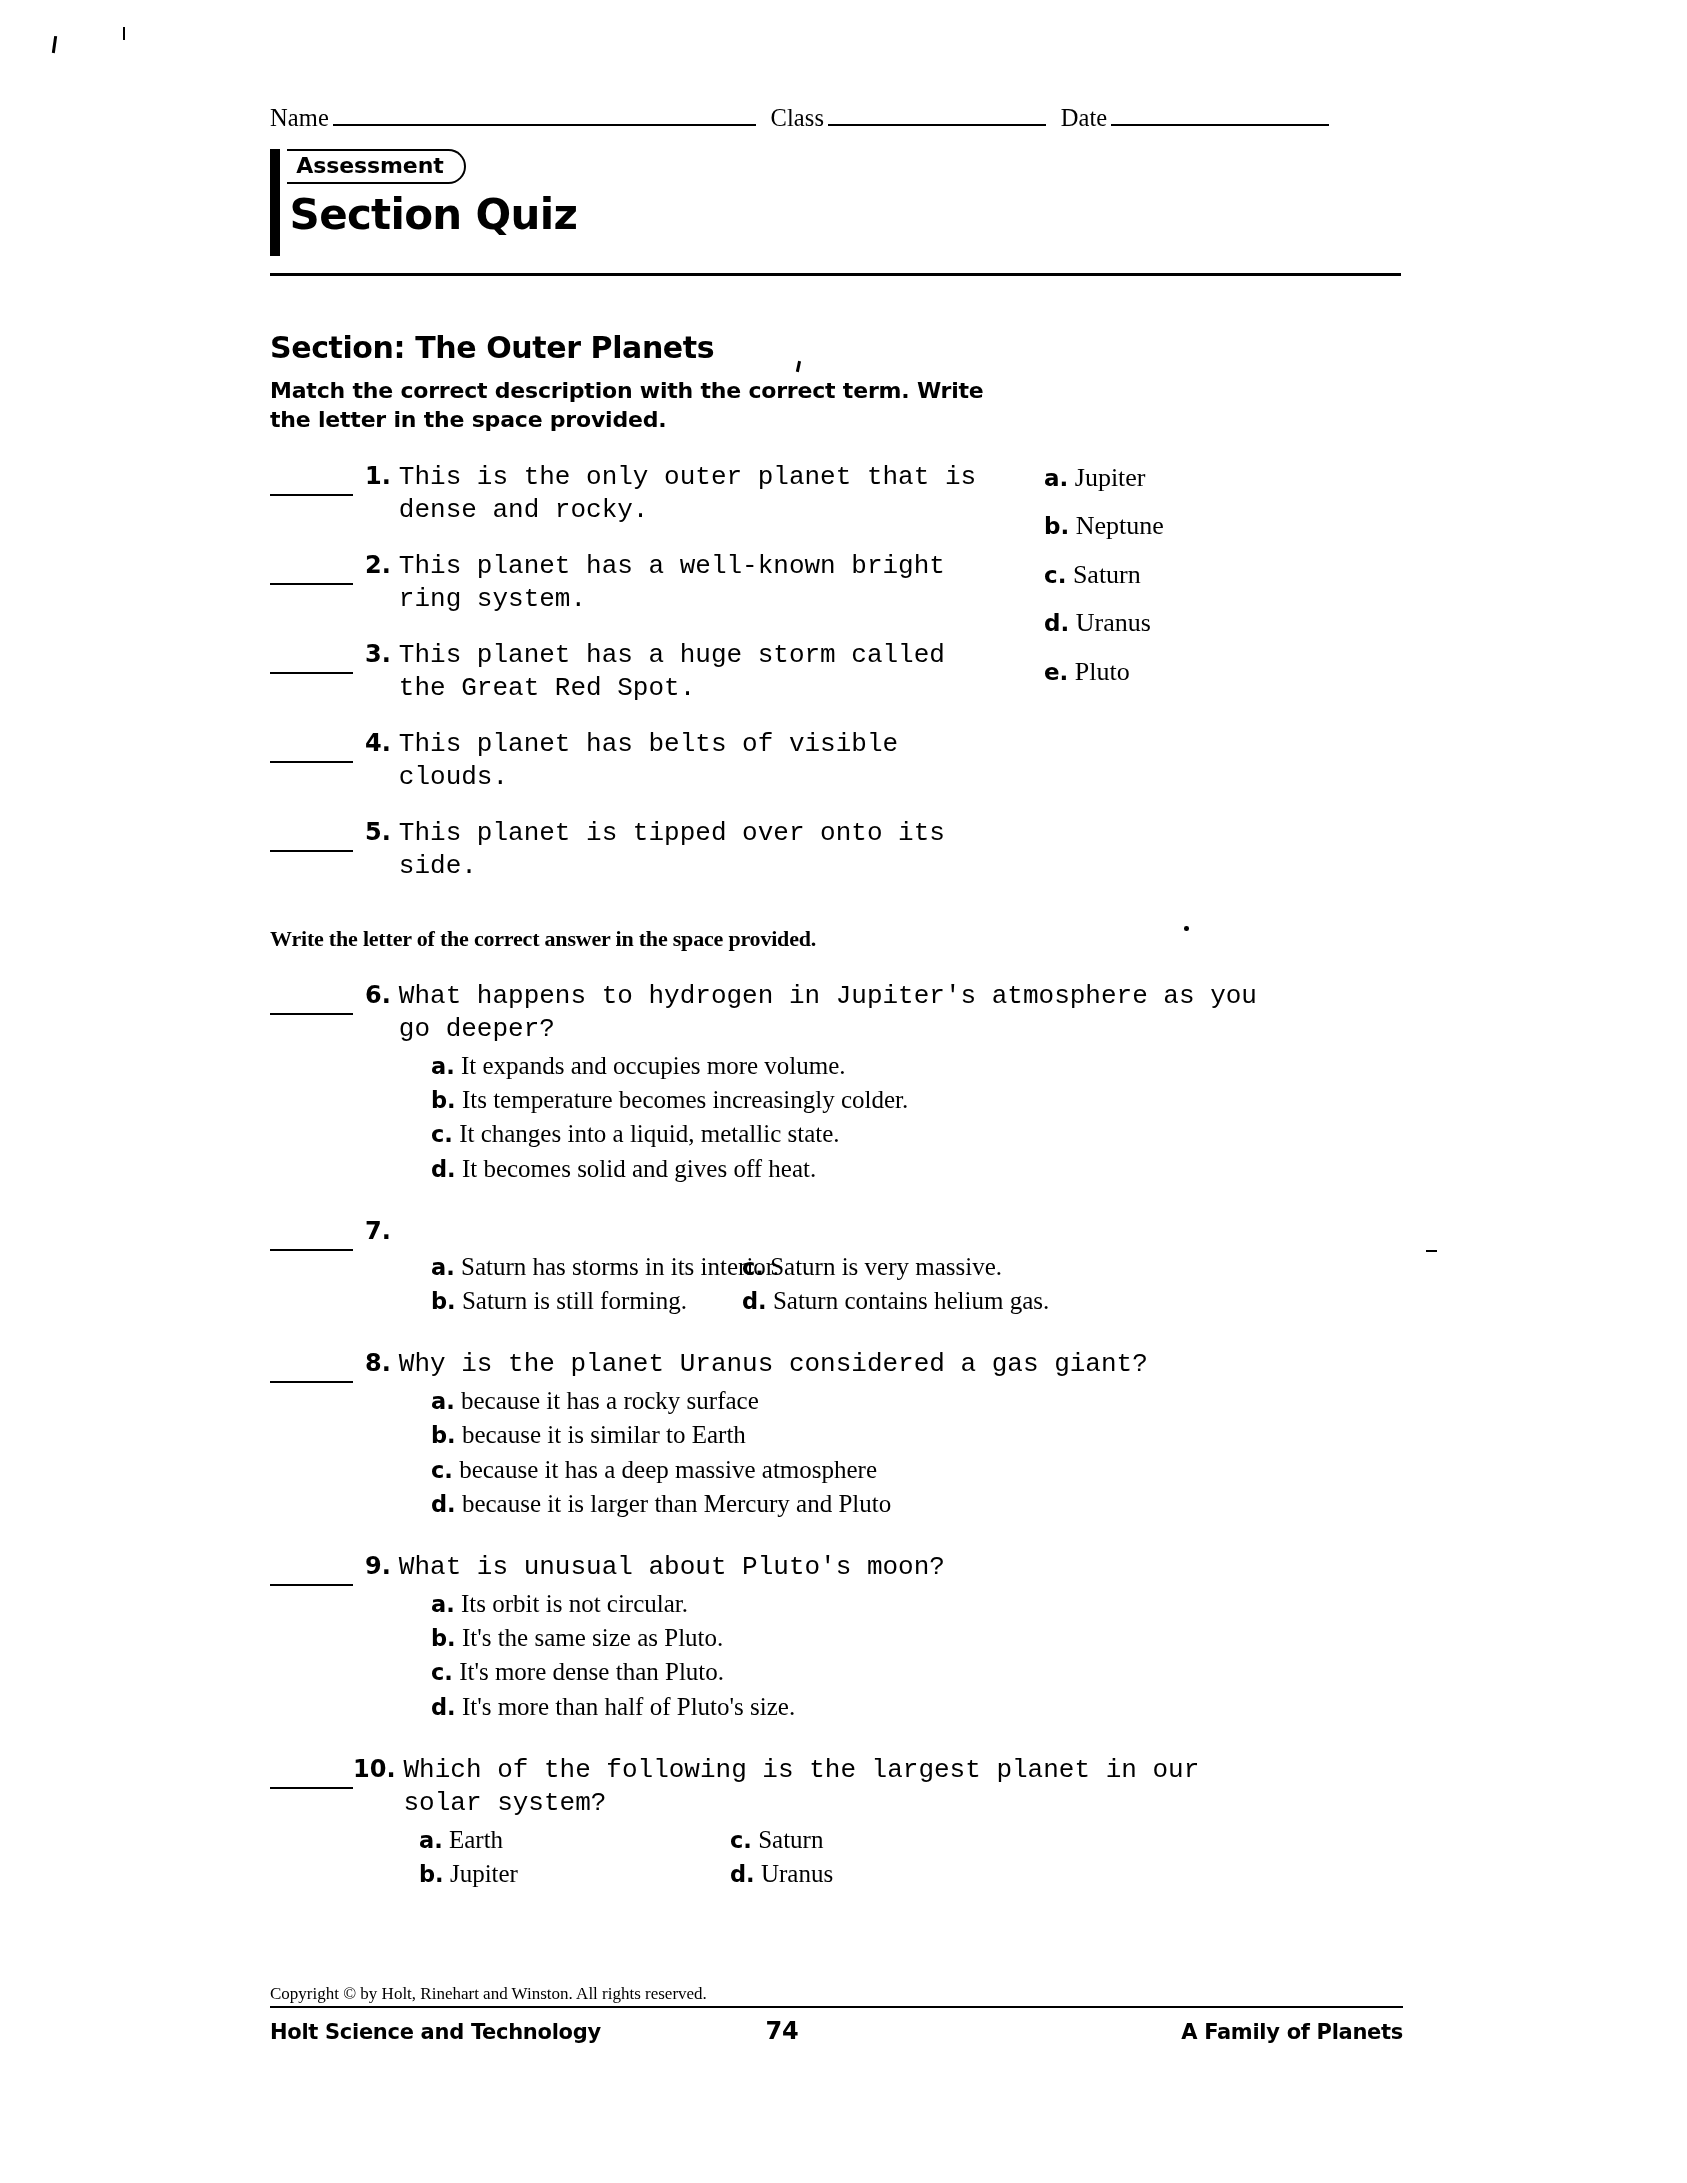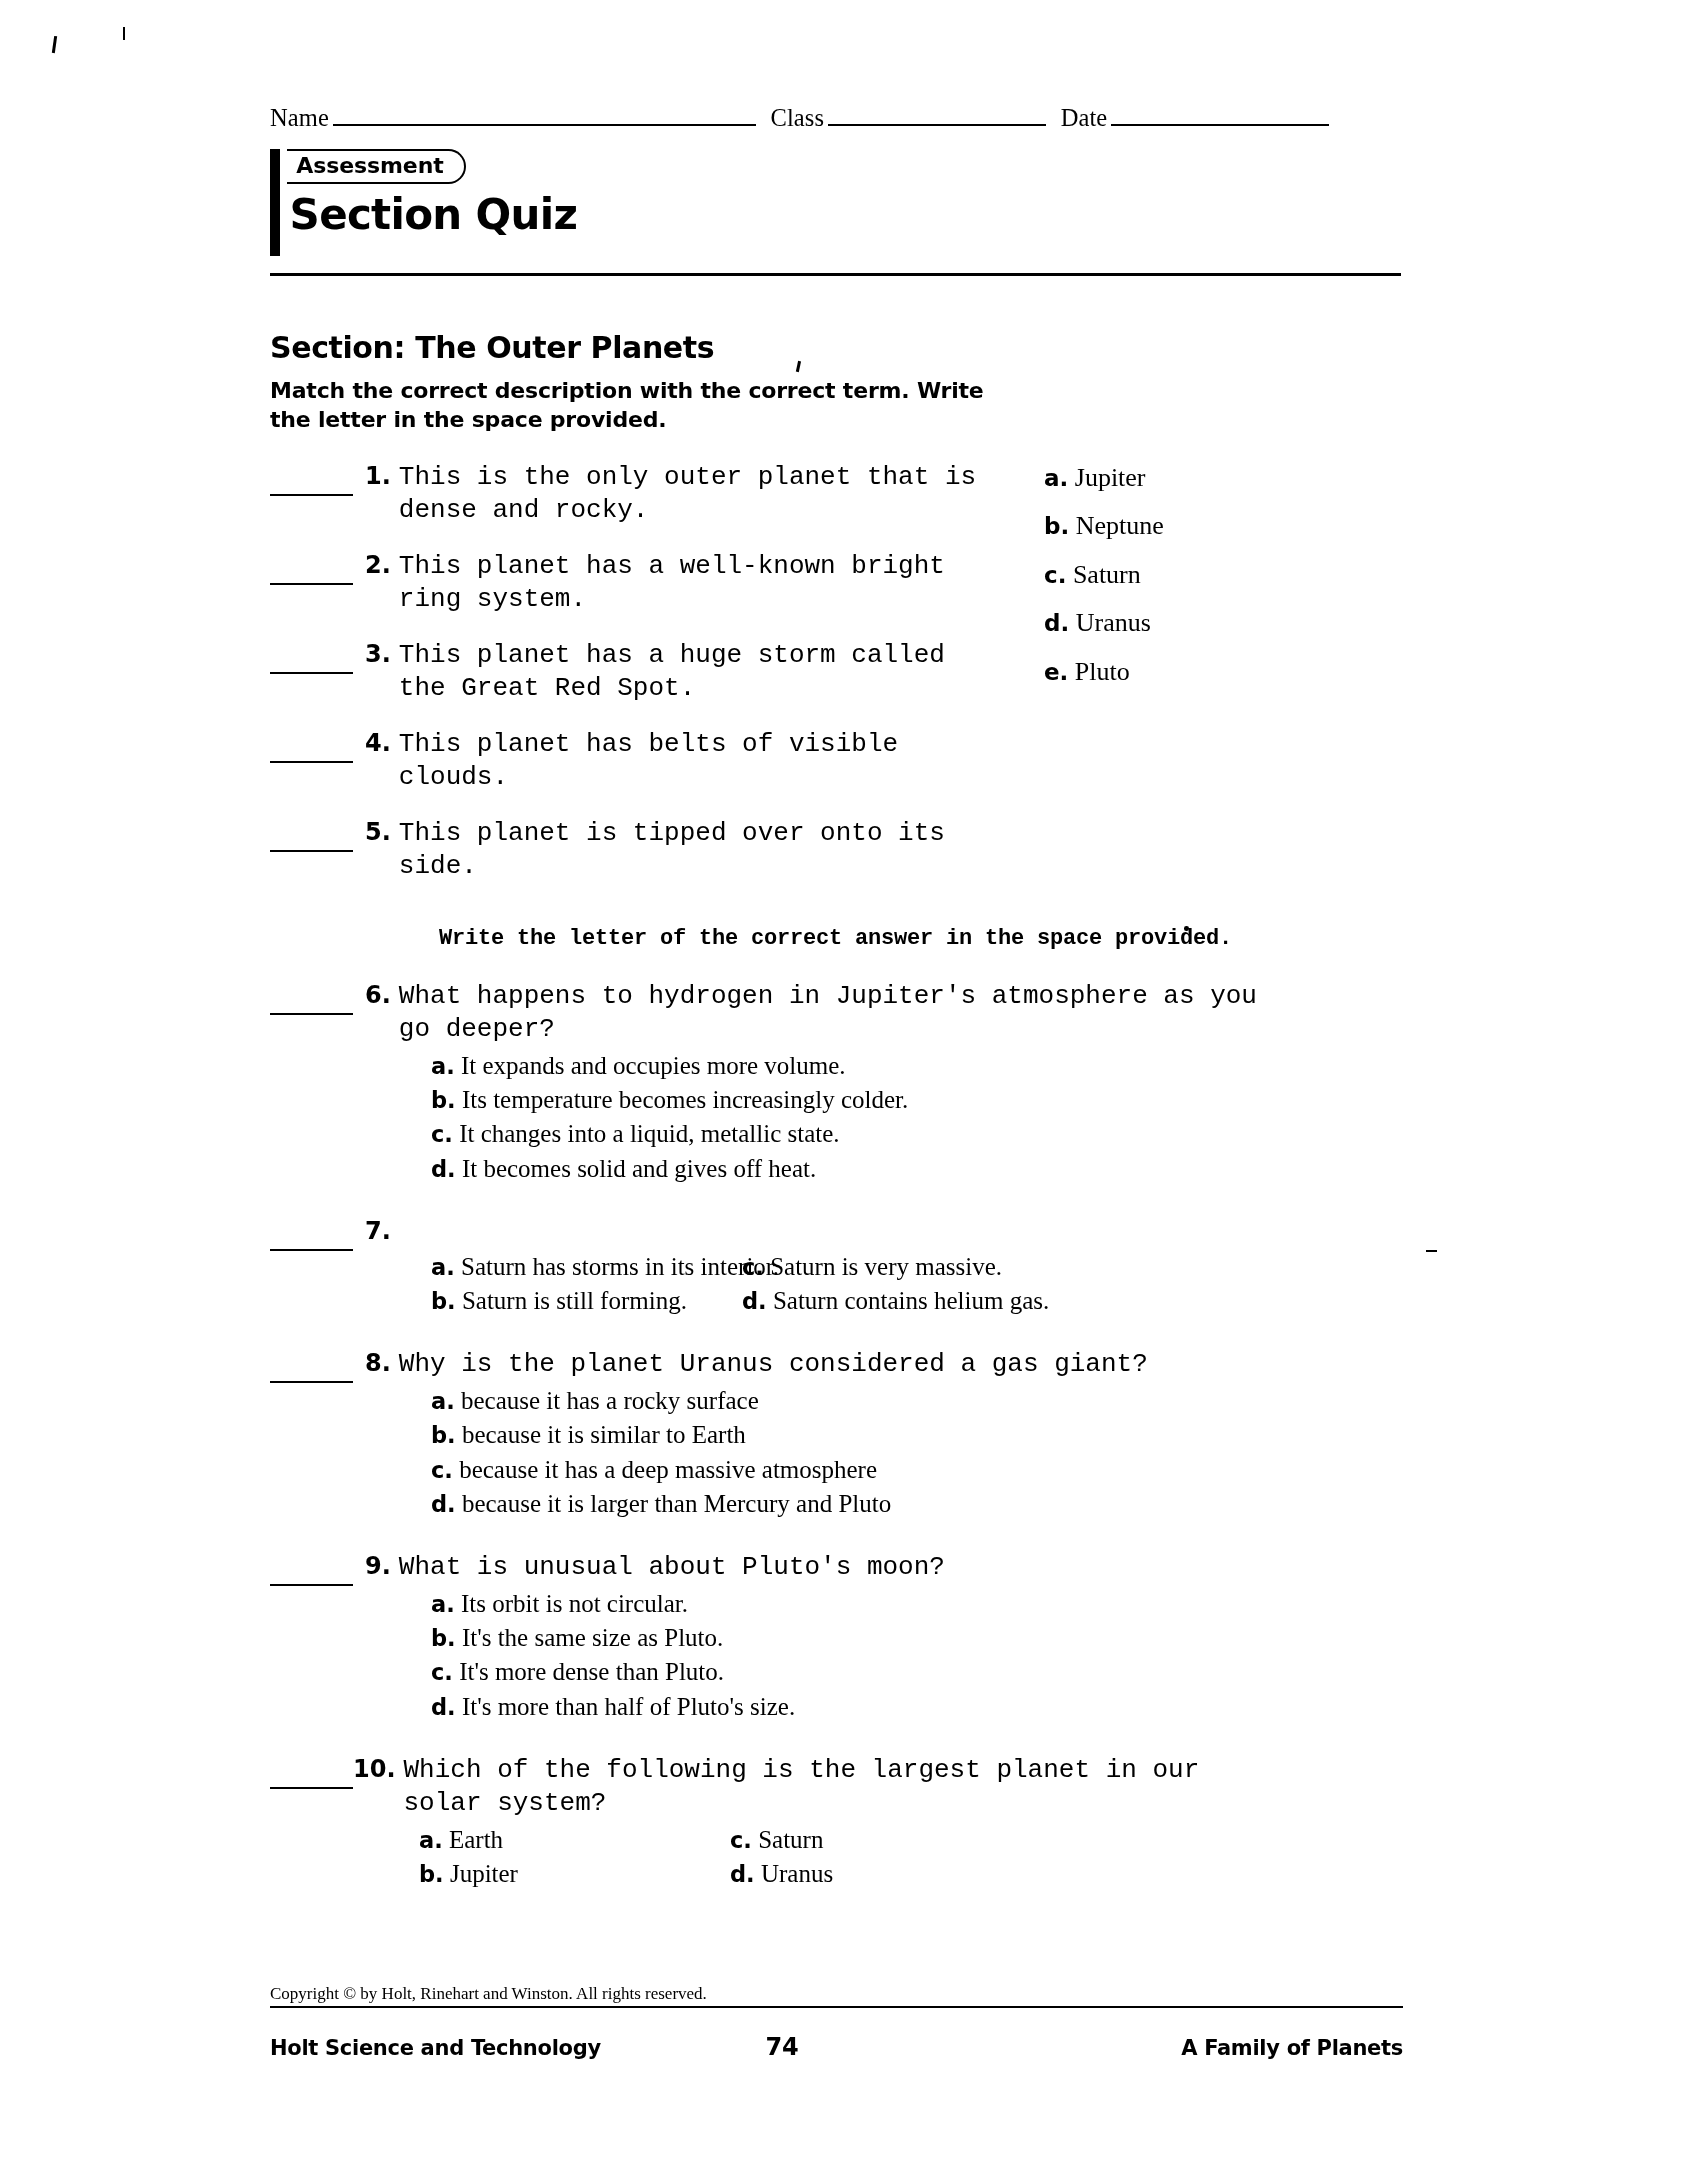--- a/index.html
+++ b/index.html
@@ -110,27 +110,26 @@
   .instruction {
     font-family: "DejaVu Sans", sans-serif;
     font-weight: 700;
     font-size: 22px;
     line-height: 1.30;
     letter-spacing: -0.2px;
     margin-top: 12px;
     max-width: 748px;
   }
   .instruction2 {
-    font-family: Liberation Mono, monospace;
+    font-family: Liberation Serif, serif;
     font-weight: 700;
     font-size: 22px;
     line-height: 1.30;
     letter-spacing: -0.2px;
     margin-top: 41px;
-    text-align: center;
   }
 
   
   .matching {
     position: relative;
     margin-top: 26.5px;
     min-height: 384px;
   }
   .match-list {
     width: 721px;
@@ -235,21 +234,21 @@
     letter-spacing: 0px;
     line-height: 1.0;
     padding-bottom: 4px;
   }
   .footer-rule {
     border-bottom: 2.6px solid #000;
   }
   .footer-row {
     display: flex;
     align-items: baseline;
-    margin-top: 25px;
+    margin-top: 9px;
     font-family: "DejaVu Sans", sans-serif;
     font-weight: 600;
     font-size: 21px;
     letter-spacing: -0.3px;
     gap: 7px;
   }
   .footer-left { flex: 0 0 auto; }
   .footer-center {
     flex: 1 1 auto;
     text-align: center;

